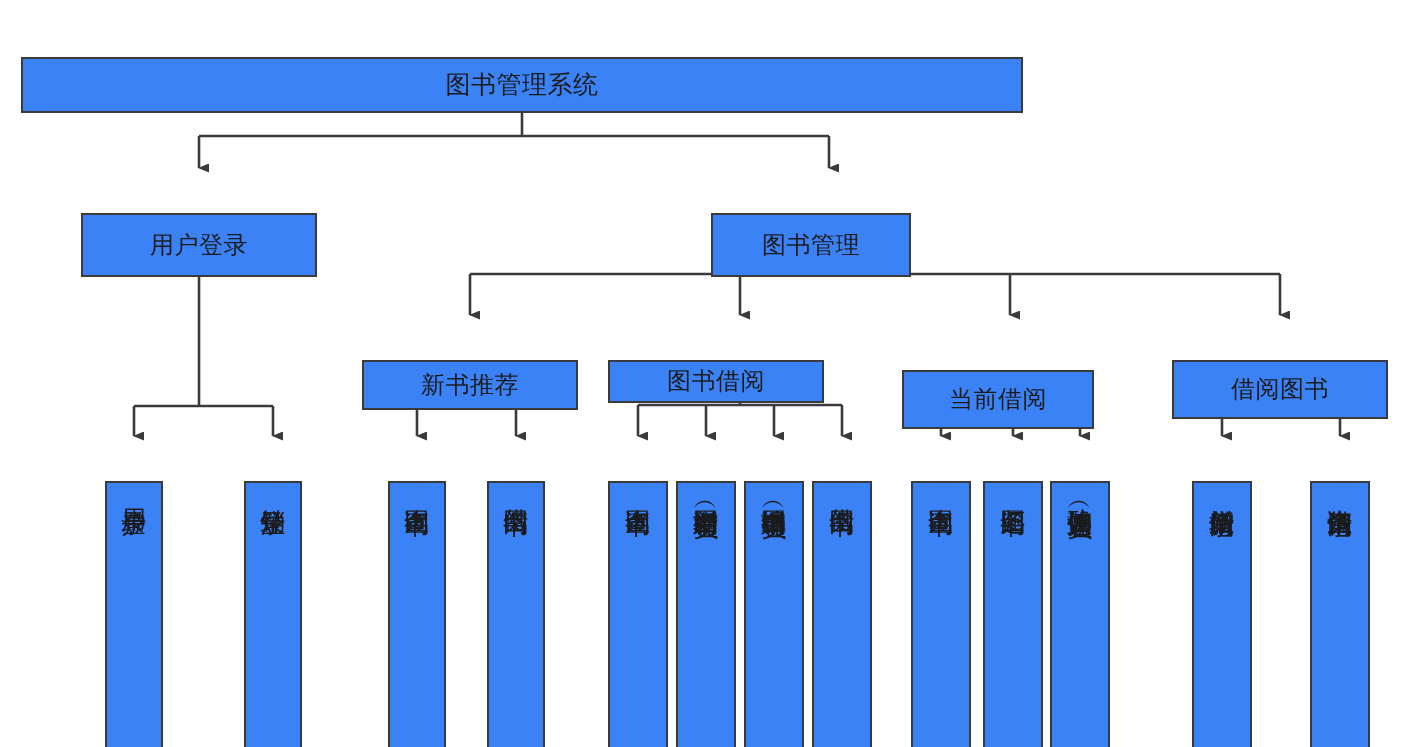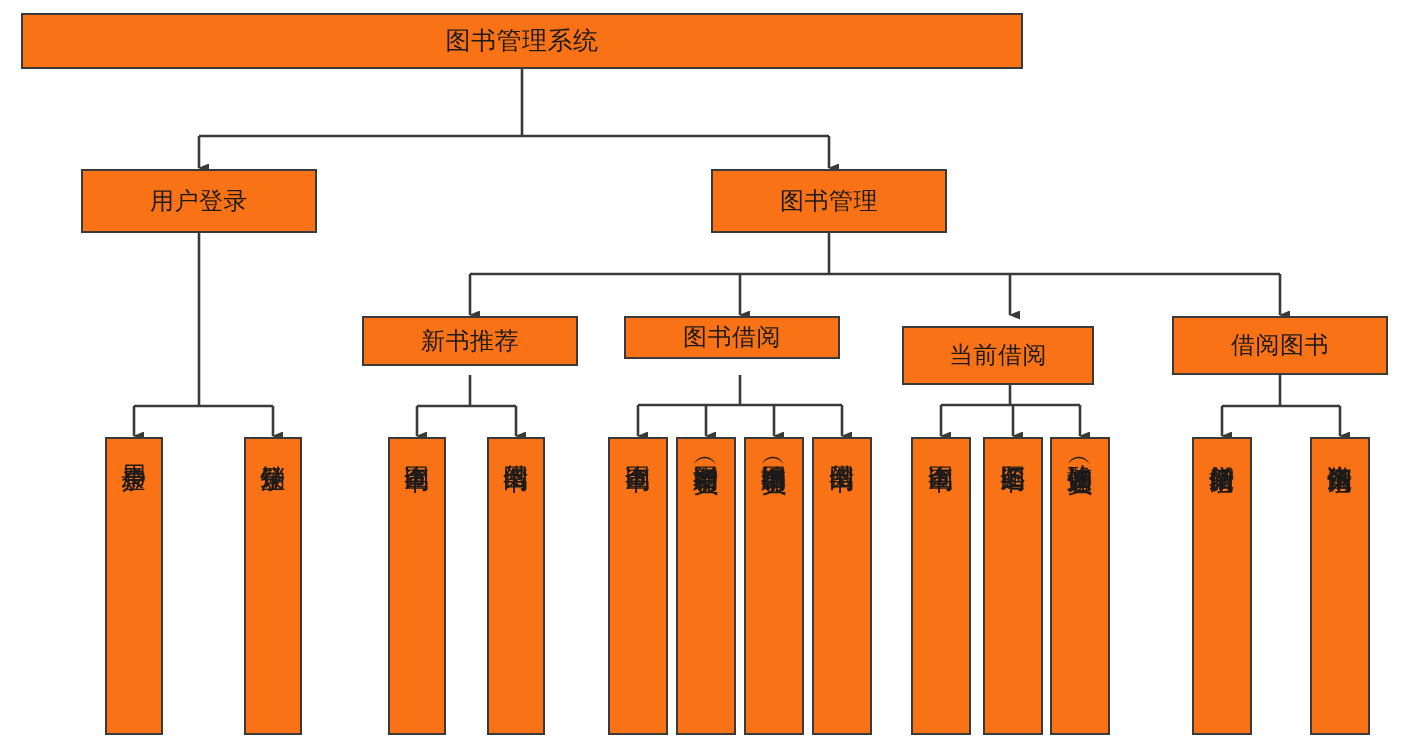--- a/index.html
+++ b/index.html
@@ -22,26 +22,27 @@
     position: absolute;
     left: 0;
     top: 0;
     width: 1405px;
     height: 747px;
   }
   .node {
     position: absolute;
     box-sizing: border-box;
     border: 2px solid #3a3a3a;
-    background: #f97316;
+    background: #3b82f6;
     display: flex;
     align-items: center;
     justify-content: center;
     color: #1b1b1b;
     z-index: 2;
+    margin-top: 44px;
   }
   .node-label {
     display: block;
     text-align: center;
     line-height: 1.18;
     letter-spacing: 0.5px;
   }
   .node.horizontal .node-label {
     font-size: 24px;
     white-space: nowrap;
@@ -116,28 +117,28 @@
       </g>
   </svg>
 
   <div class="node root horizontal" style="left: 21px; top: 13px; width: 1002px; height: 56px;">
     <span class="node-label">图书管理系统</span>
   </div>
 
   <div class="node horizontal" style="left: 81px; top: 169px; width: 236px; height: 64px;">
     <span class="node-label">用户登录</span>
   </div>
-  <div class="node horizontal" style="left: 711px; top: 169px; width: 236px; height: 64px;">
+  <div class="node horizontal" style="left: 711px; top: 169px; width: 200px; height: 64px;">
     <span class="node-label">图书管理</span>
   </div>
 
   <div class="node horizontal" style="left: 362px; top: 316px; width: 216px; height: 50px;">
     <span class="node-label">新书推荐</span>
   </div>
-  <div class="node horizontal" style="left: 624px; top: 316px; width: 216px; height: 43px;">
+  <div class="node horizontal" style="left: 608px; top: 316px; width: 216px; height: 43px;">
     <span class="node-label">图书借阅</span>
   </div>
   <div class="node horizontal" style="left: 902px; top: 326px; width: 192px; height: 59px;">
     <span class="node-label">当前借阅</span>
   </div>
   <div class="node horizontal" style="left: 1172px; top: 316px; width: 216px; height: 59px;">
     <span class="node-label">借阅图书</span>
   </div>
 
   <div class="node vertical" style="left: 105px; top: 437px; width: 58px; height: 298px;">

